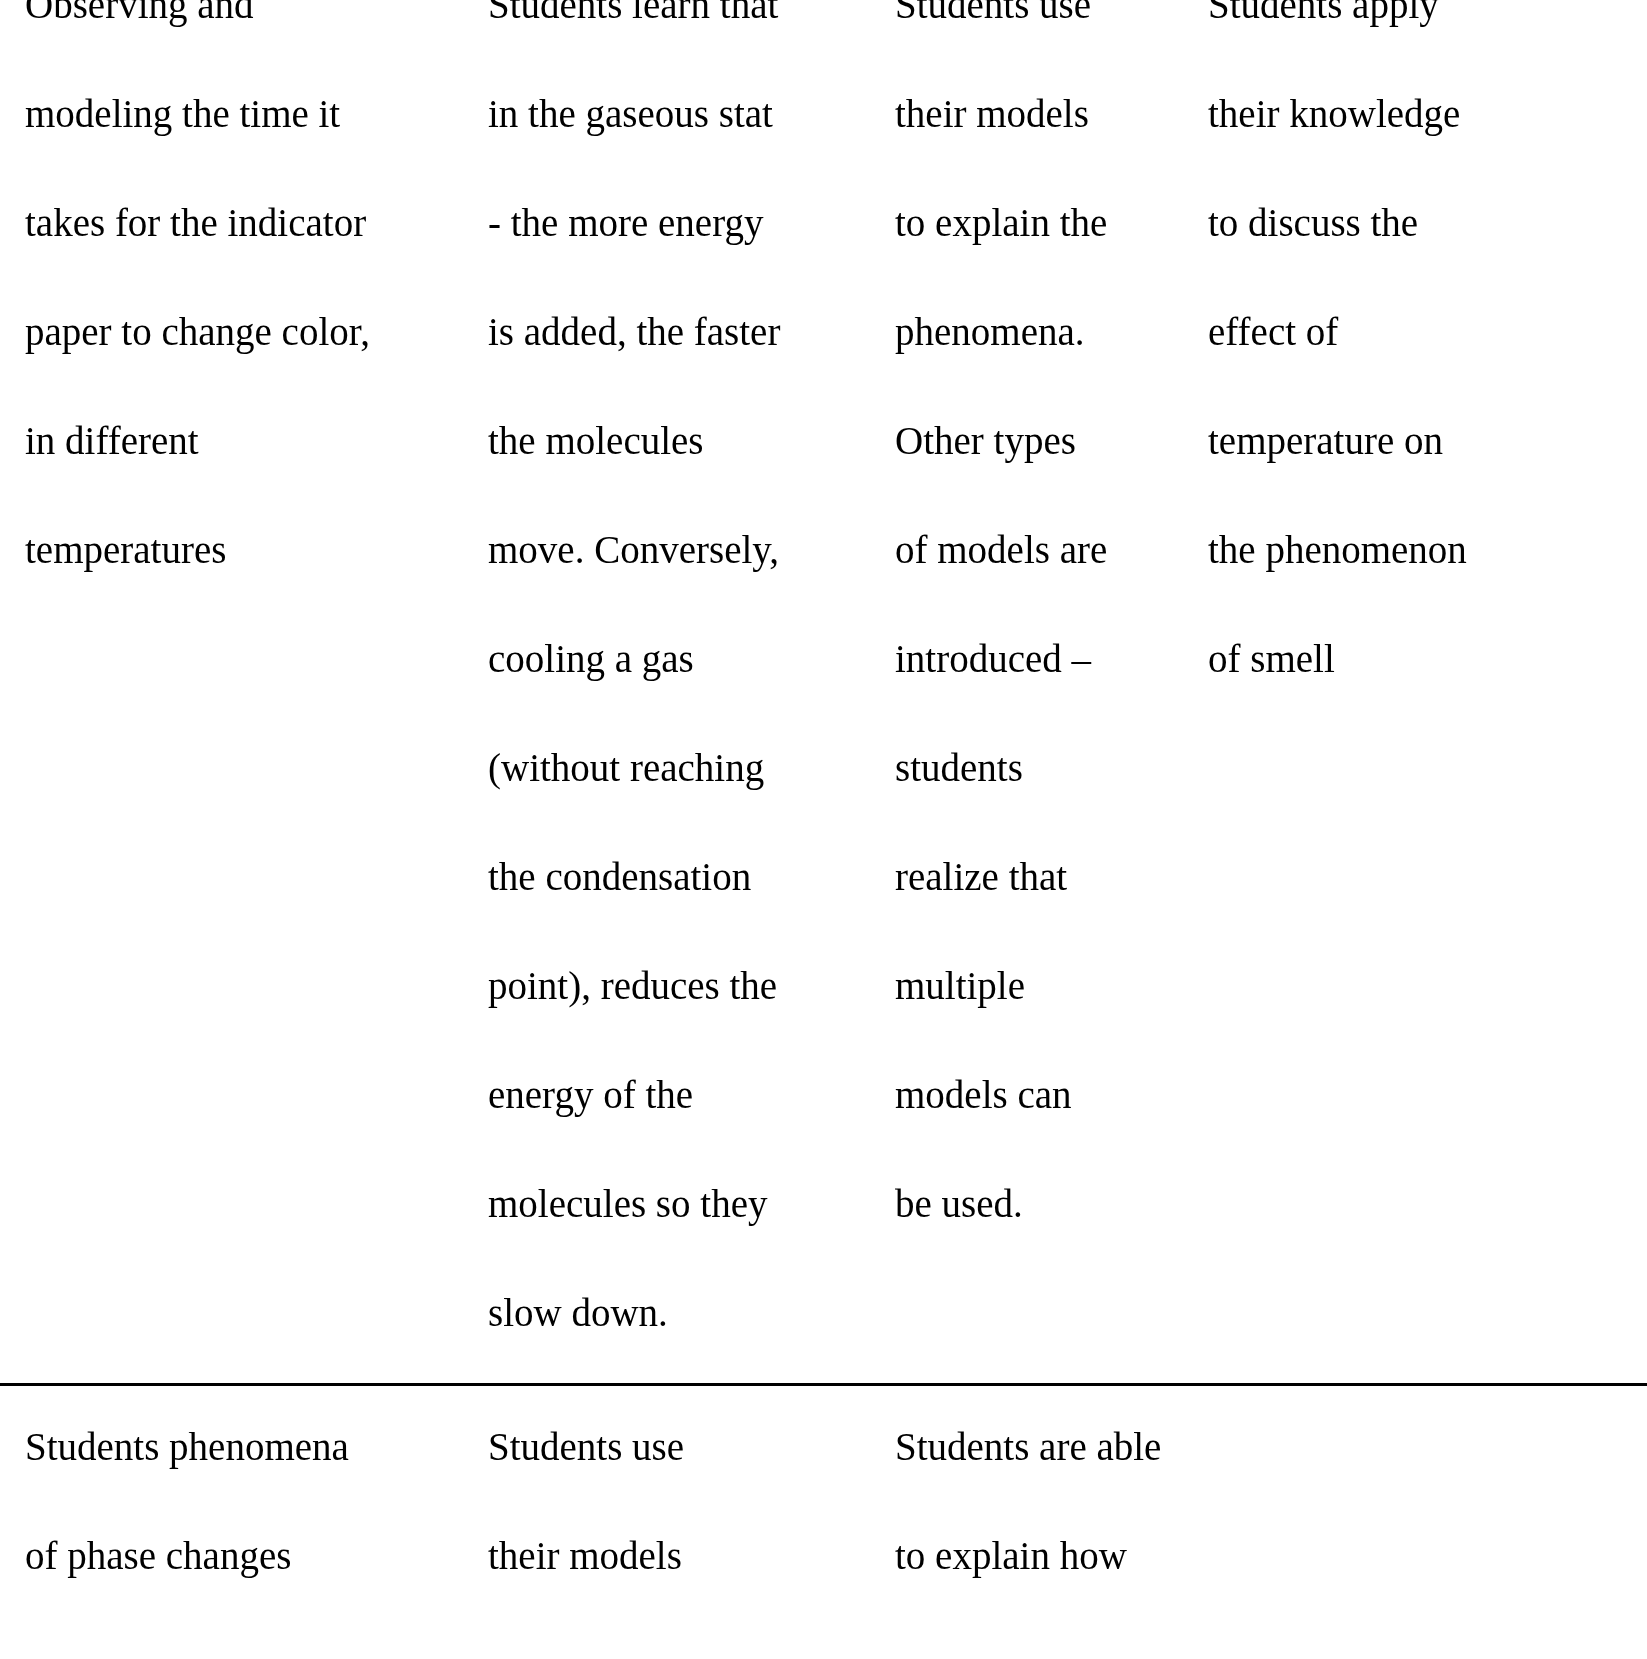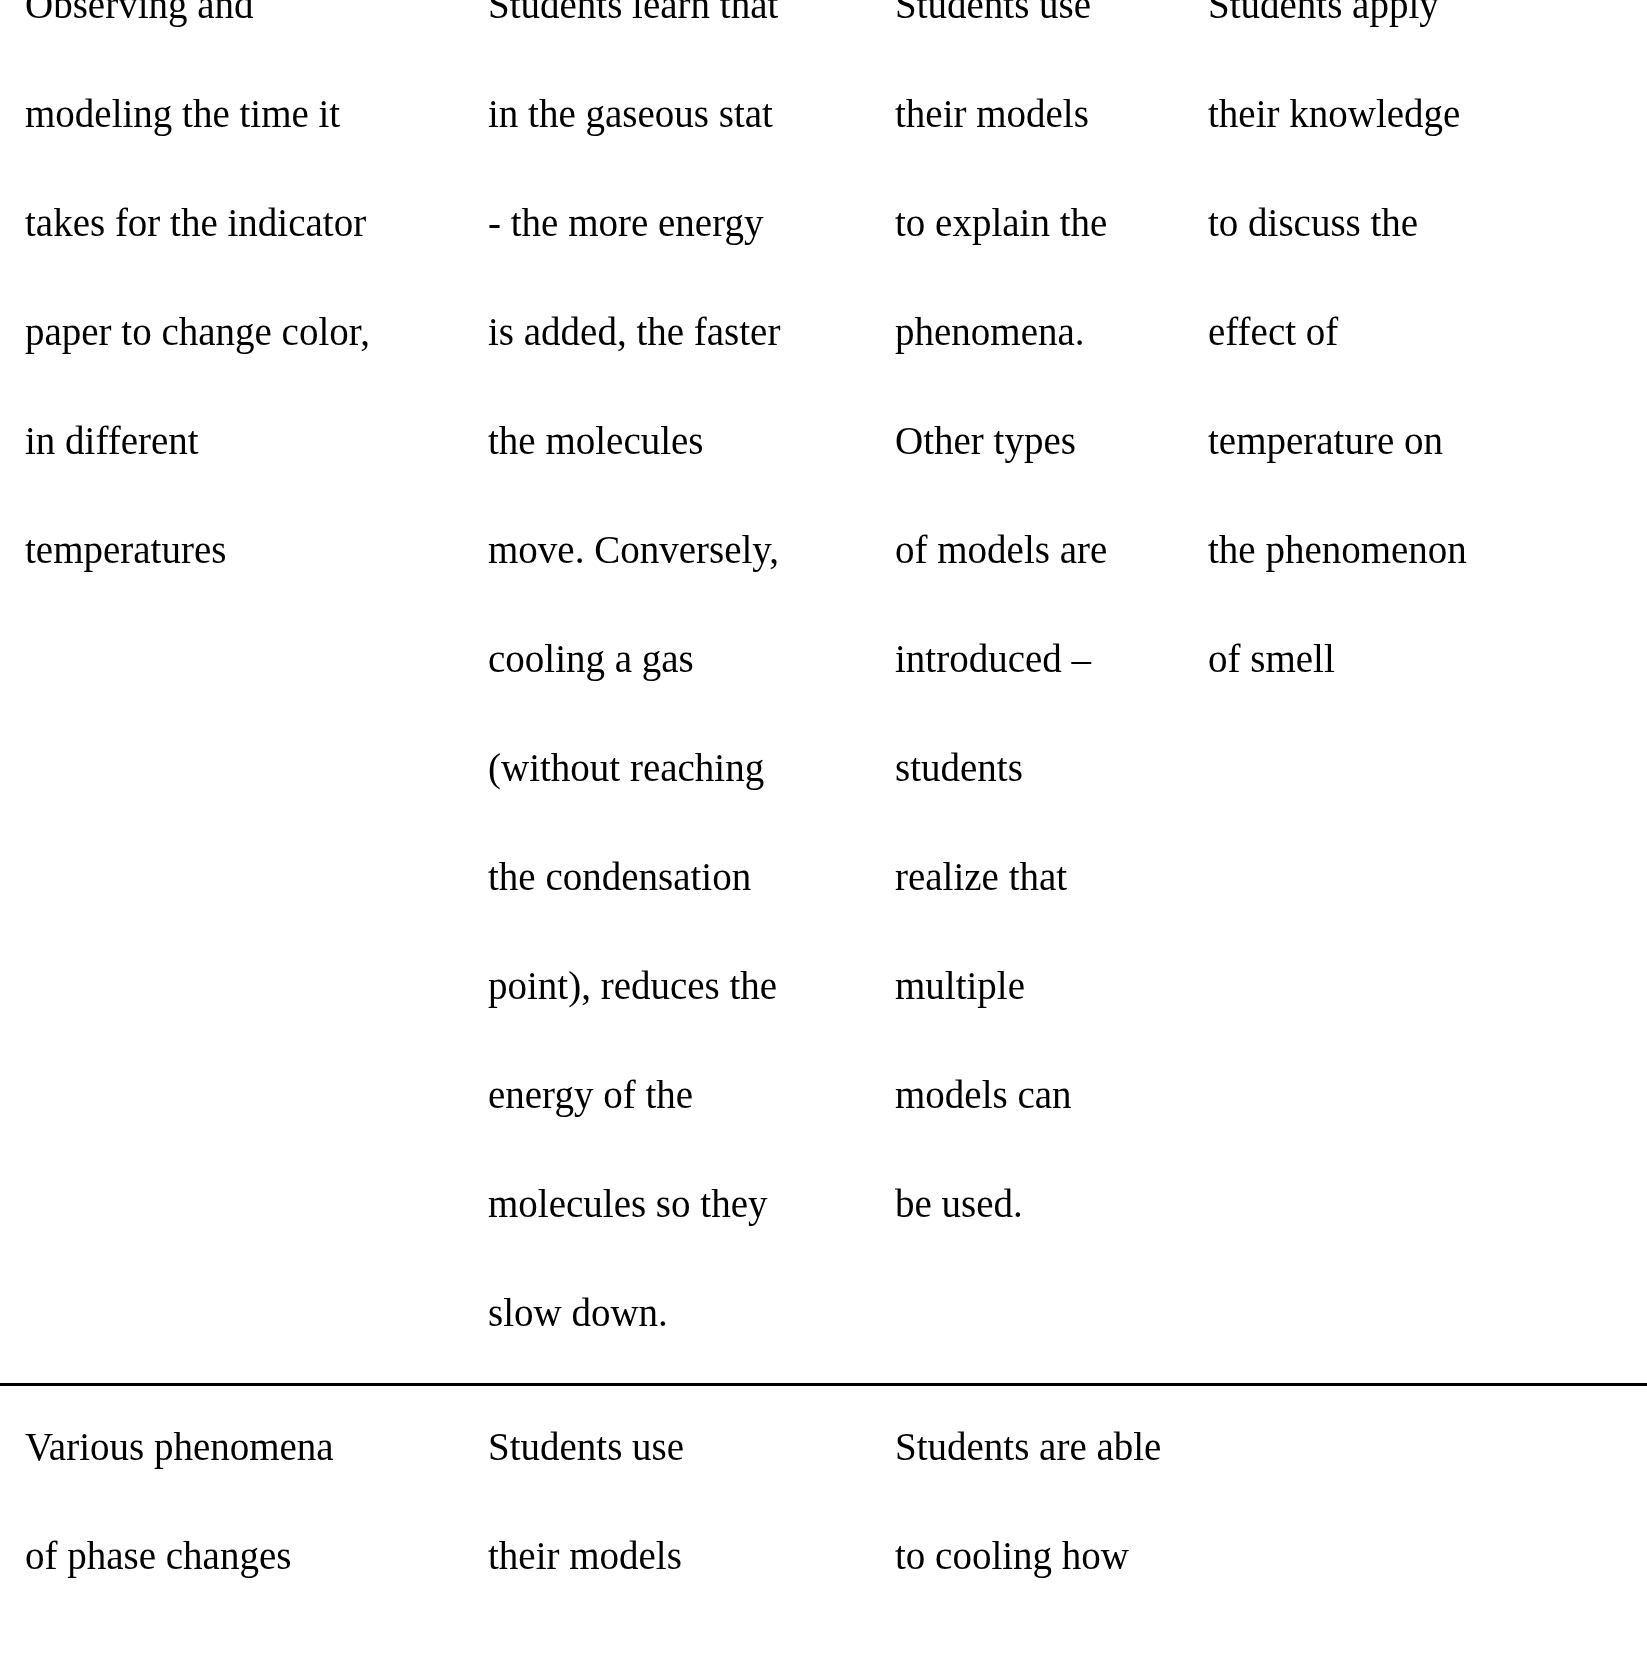--- a/index.html
+++ b/index.html
@@ -89,22 +89,22 @@
 to discuss the
 effect of
 temperature on
 the phenomenon
 of smell</div>
     </div>
 
     <hr class="row-divider">
 
     <div class="t-row second">
-      <div class="t-cell">Various phenomena
+      <div class="t-cell">Students phenomena
 of phase changes</div>
       <div class="t-cell">Students use
 their models</div>
       <div class="t-cell">Students are able
-to cooling how</div>
+to explain how</div>
     </div>
 
   </div>
 </div>
 
 </body></html>

